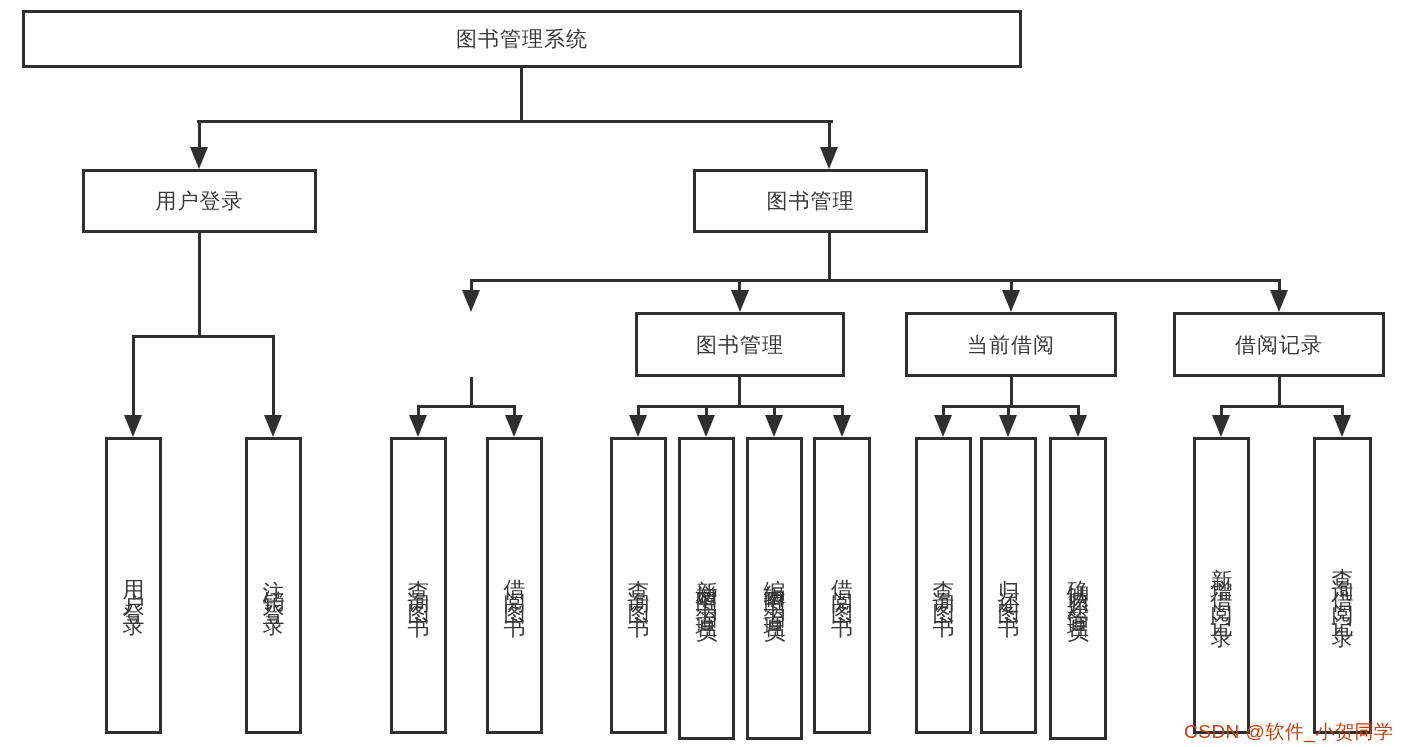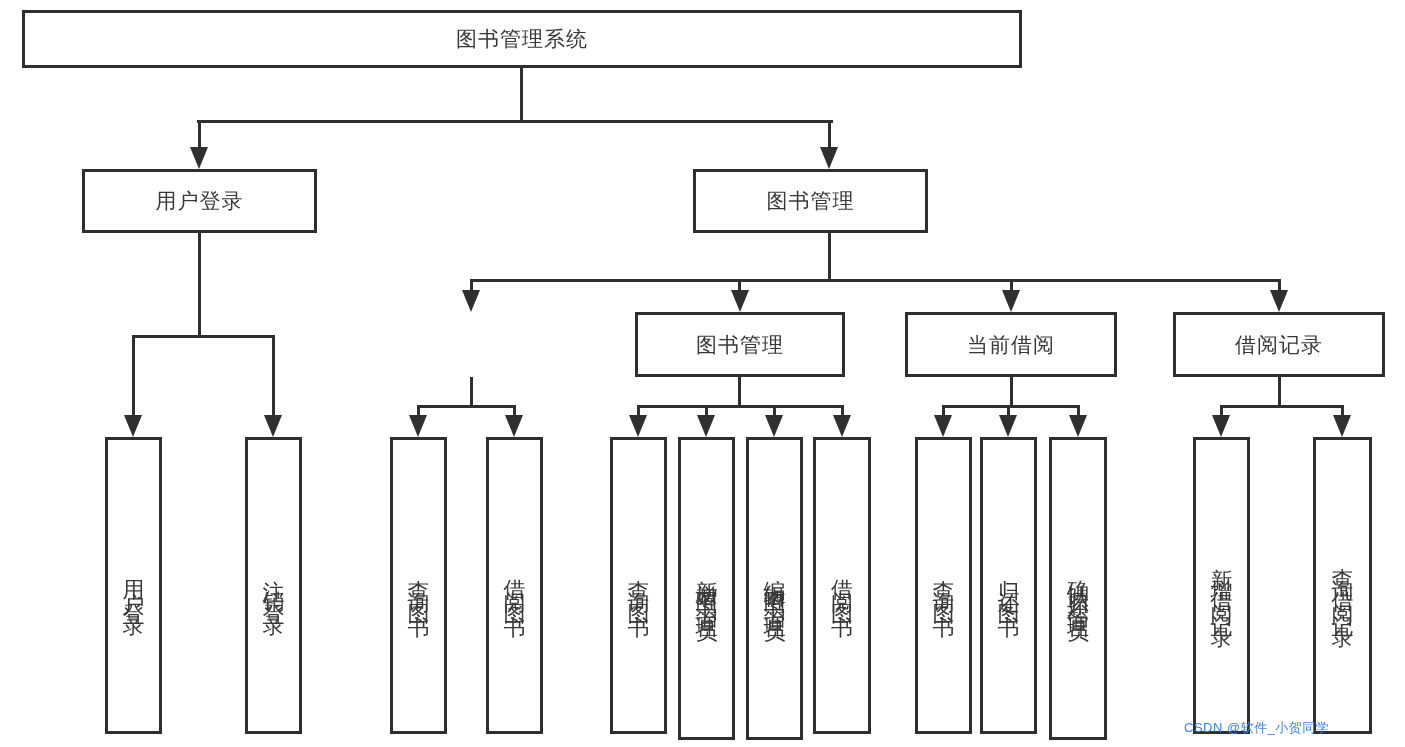--- a/index.html
+++ b/index.html
@@ -18,21 +18,21 @@
   }
   .vt-long{letter-spacing:6px;}
   .ln{position:absolute;display:block;background:#2f2f2f;}
   .ar{
     position:absolute;display:block;width:0;height:0;
     border-left:9px solid transparent;border-right:9px solid transparent;
     border-top:22px solid #2f2f2f;
   }
   .wm{
     position:absolute;left:1184px;top:719px;z-index:5;
-    font-size:13px;letter-spacing:0.5px;color:#3b82f6;white-space:nowrap;
+    font-size:19px;letter-spacing:0.5px;color:#c2410c;white-space:nowrap;
   }
 </style>
 </head>
 <body>
 
 <div id="canvas">
 
   <div class="bx" style="left:22px;top:10px;width:1000px;height:58px">
     <span>图书管理系统</span>
   </div>

